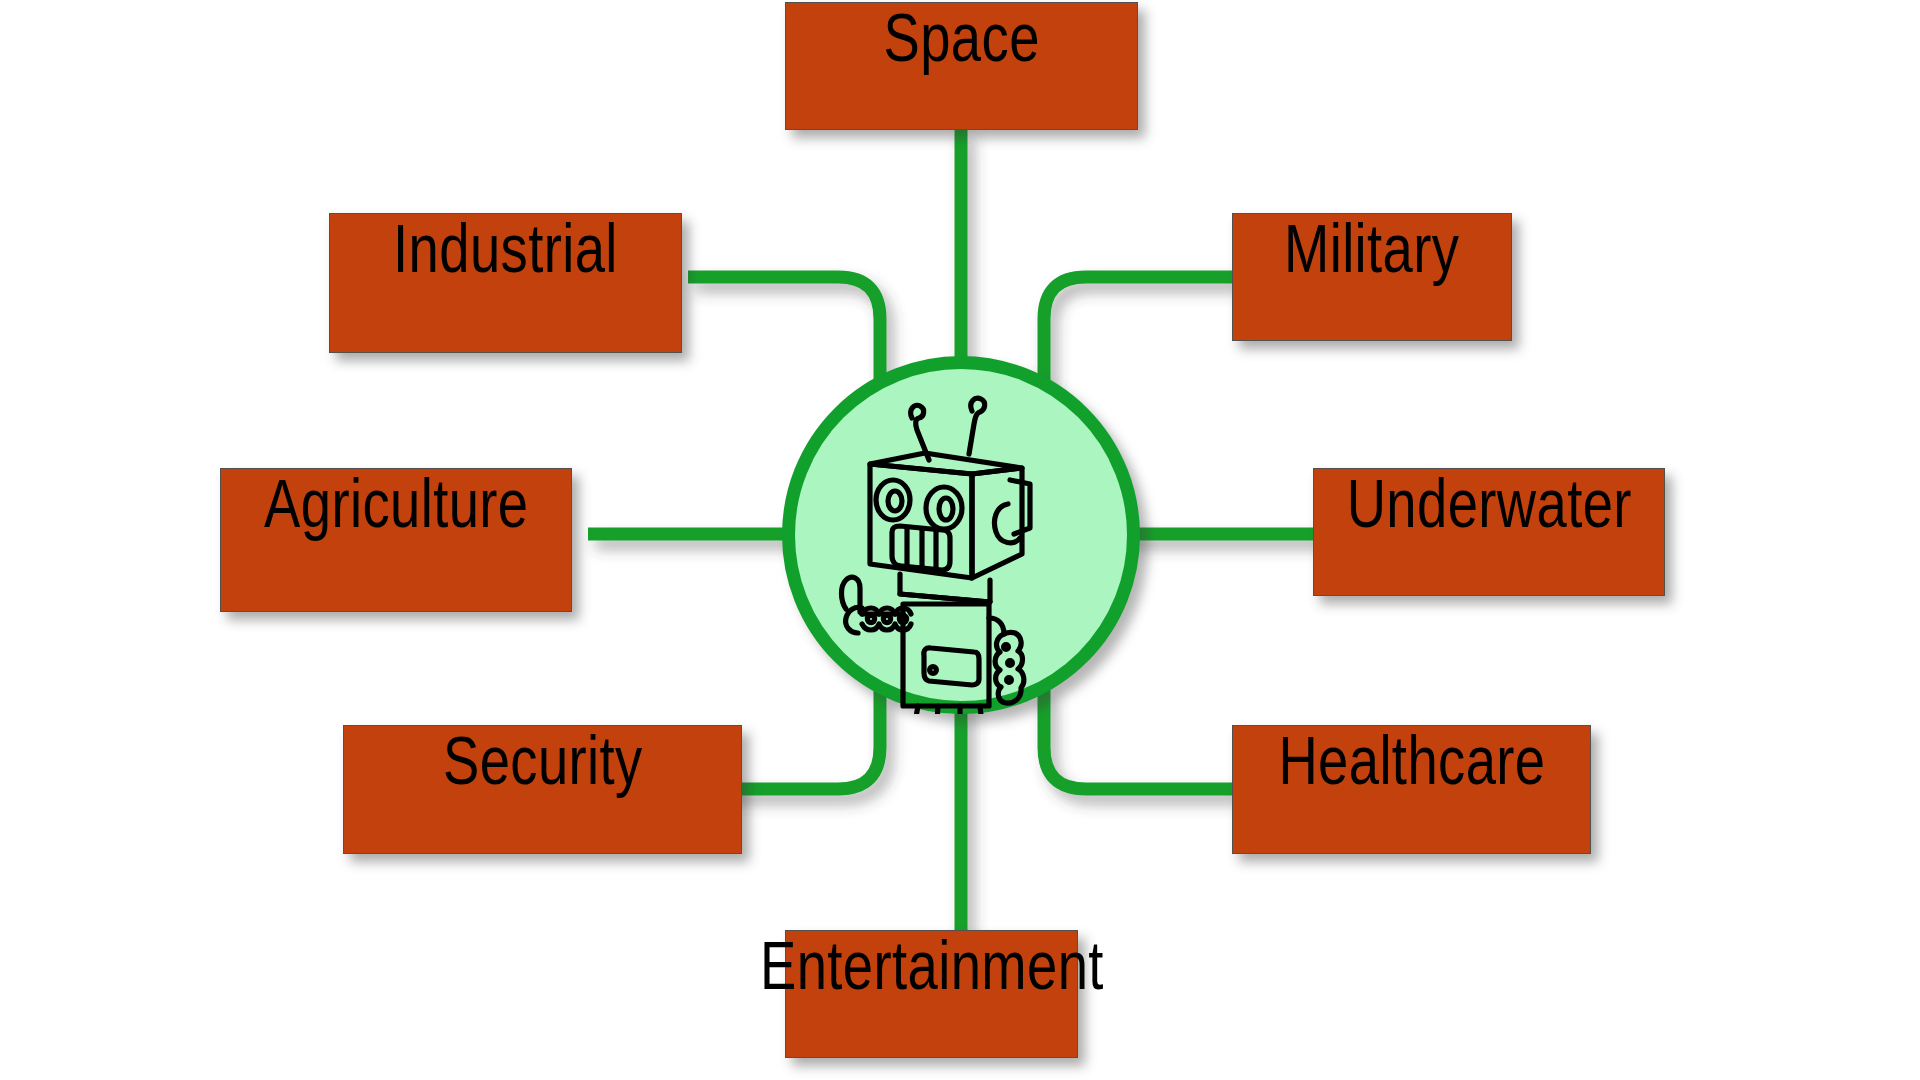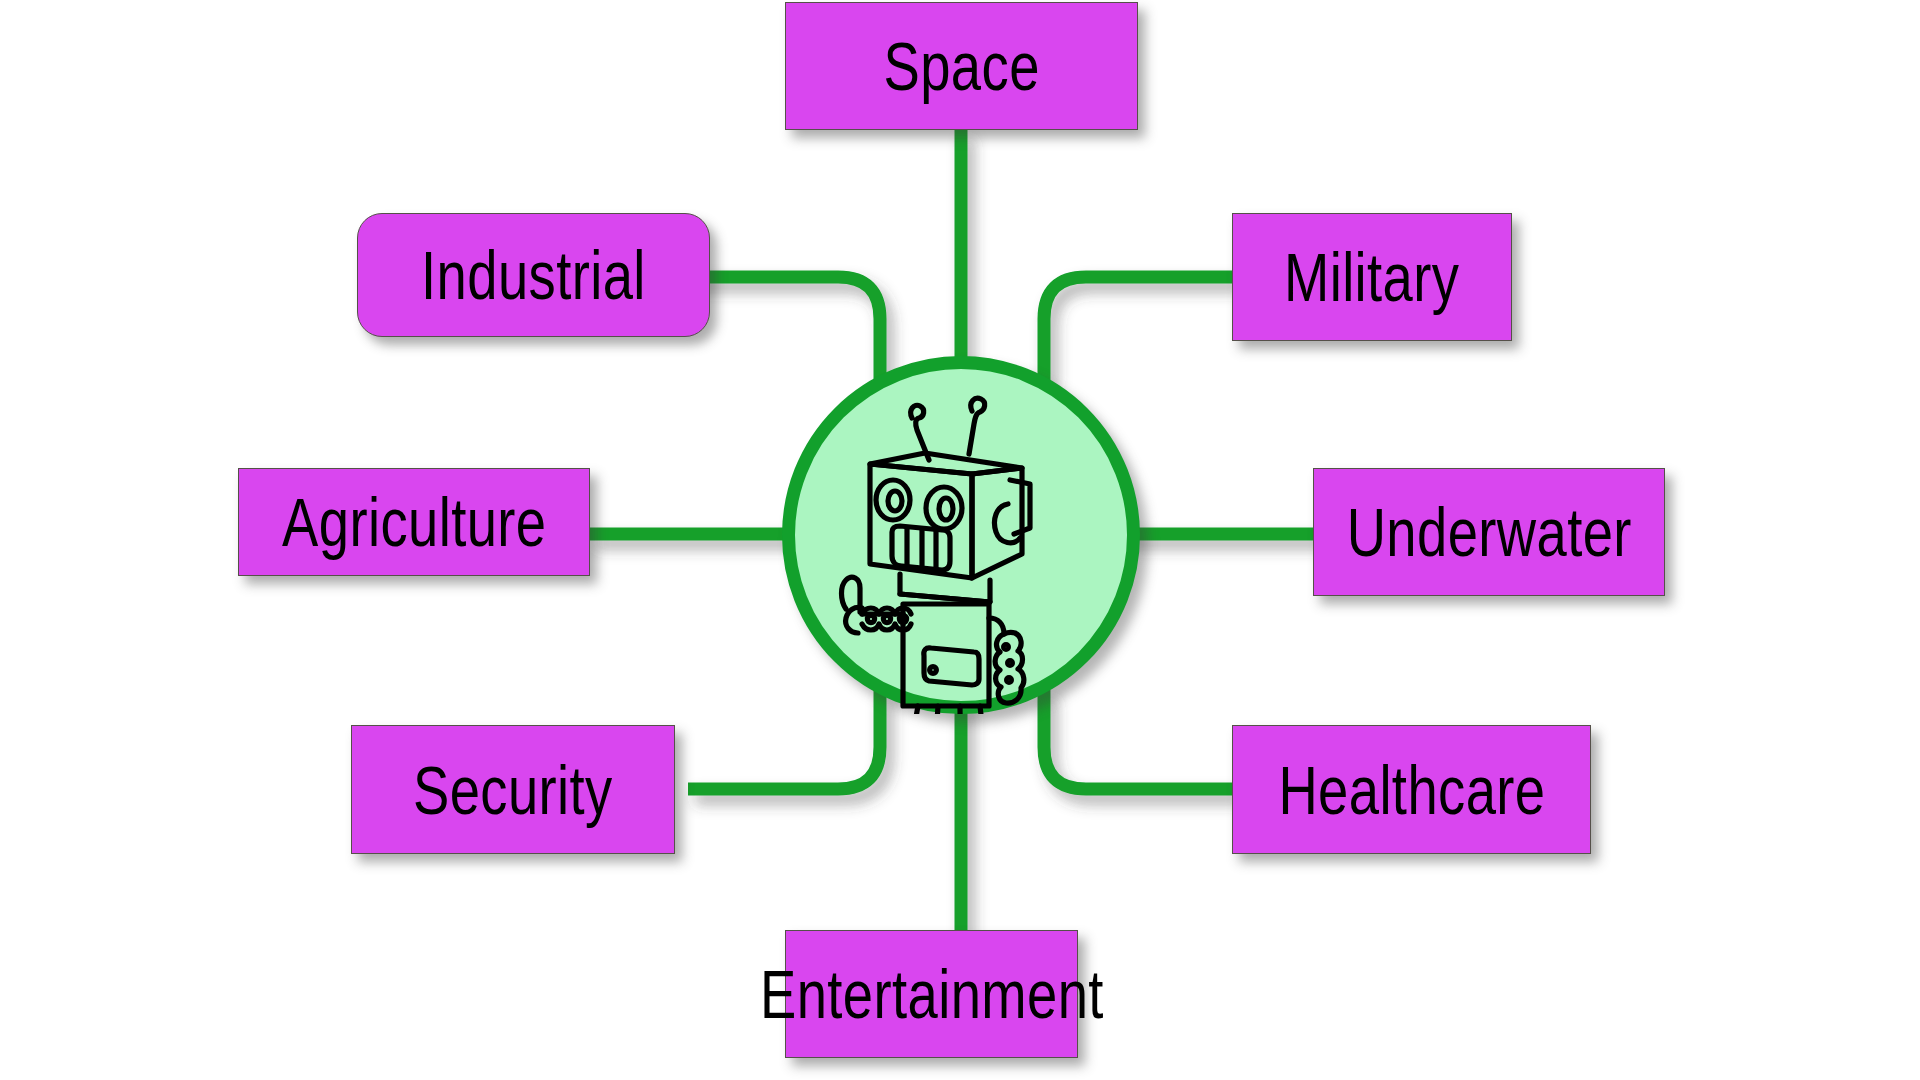--- a/index.html
+++ b/index.html
@@ -23,24 +23,24 @@
     position: absolute;
     left: 0;
     top: 0;
     width: 1920px;
     height: 1080px;
   }
   
   .node-box {
     position: absolute;
     box-sizing: border-box;
-    background: #d946ef;
+    background: #c2410c;
     border: 1.6px solid #555049;
     display: flex;
-    align-items: center;
+    align-items: flex-start;
     justify-content: center;
     box-shadow: 7px 8px 11px rgba(60,60,60,0.42);
     z-index: 5;
   }
   .node-label {
     font-family: "Liberation Sans Narrow", "Liberation Sans", "DejaVu Sans Condensed", "DejaVu Sans", sans-serif;
     font-stretch: condensed;
     font-size: 68px;
     line-height: 1;
     color: #000000;
@@ -168,37 +168,37 @@
         <path d="M 198,350 C 200,368 202,386 204,400 C 205,408 206,412 207,416"></path>
         <path d="M 188,414 C 182,418 181,422 185,424 L 214,424 C 218,422 216,418 212,416"></path>
       </g>
     </svg>
   </div>
 
   <div class="node-box" style="left:785px; top:2px; width:353px; height:128px;">
     <span class="node-label">Space</span>
   </div>
 
-  <div class="node-box" style="left:357px; top:213px; width:353px; height:124px;border-radius:25px;">
+  <div class="node-box" style="left:329px; top:213px; width:353px; height:140px;">
     <span class="node-label">Industrial</span>
   </div>
 
   <div class="node-box" style="left:1232px; top:213px; width:280px; height:128px;">
     <span class="node-label">Military</span>
   </div>
 
-  <div class="node-box" style="left:238px; top:468px; width:352px; height:108px;">
+  <div class="node-box" style="left:220px; top:468px; width:352px; height:144px;">
     <span class="node-label">Agriculture</span>
   </div>
 
   <div class="node-box" style="left:1313px; top:468px; width:352px; height:128px;">
     <span class="node-label">Underwater</span>
   </div>
 
-  <div class="node-box" style="left:351px; top:725px; width:324px; height:129px;">
+  <div class="node-box" style="left:343px; top:725px; width:399px; height:129px;">
     <span class="node-label">Security</span>
   </div>
 
   <div class="node-box" style="left:1232px; top:725px; width:359px; height:129px;">
     <span class="node-label">Healthcare</span>
   </div>
 
   <div class="node-box" style="left:785px; top:930px; width:293px; height:128px;">
     <span class="node-label">Entertainment</span>
   </div>

